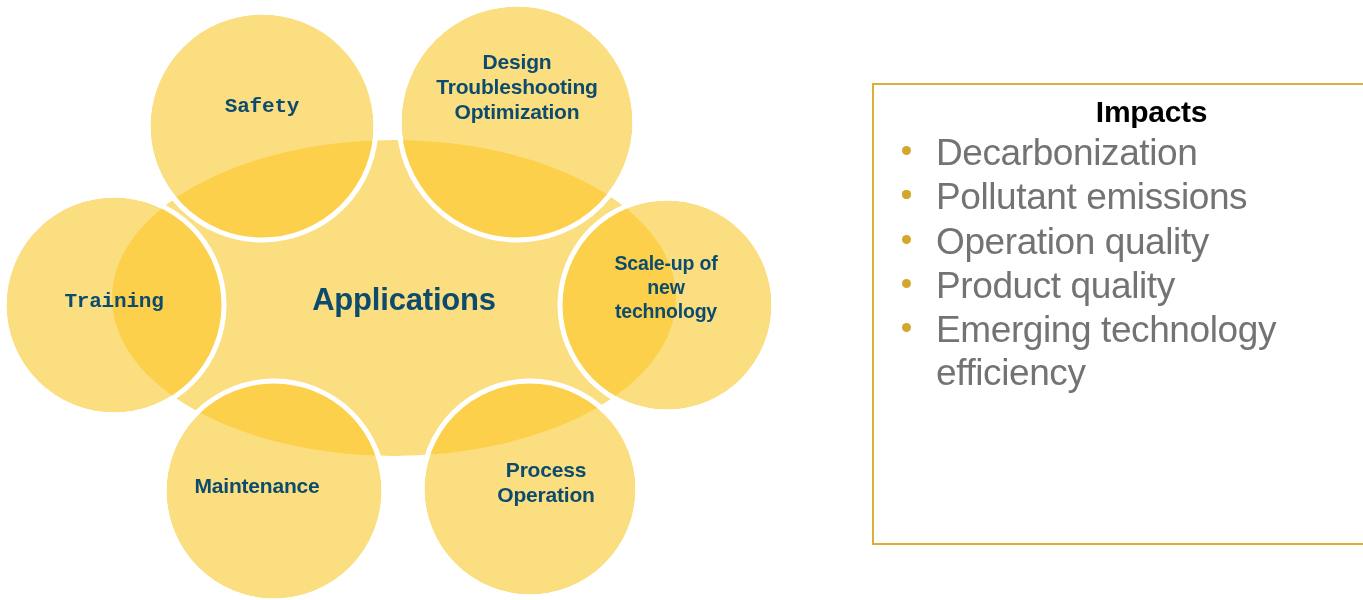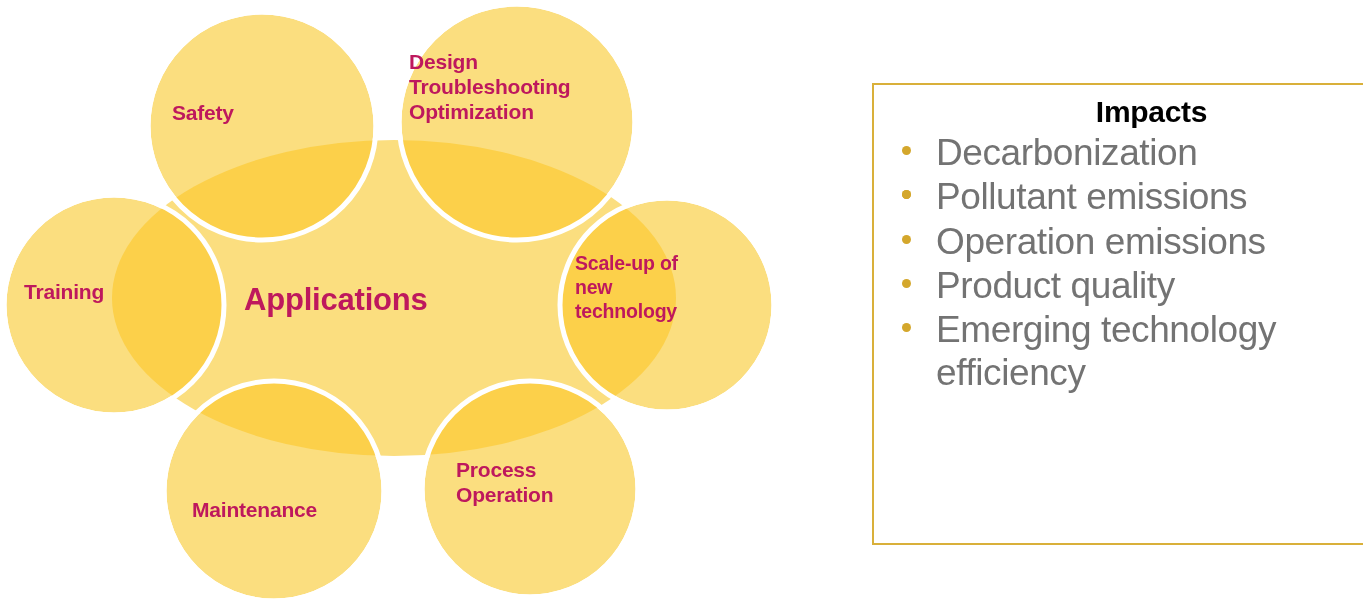--- a/index.html
+++ b/index.html
@@ -21,21 +21,22 @@
   }
   #venn-svg {
     position: absolute;
     left: 0;
     top: 0;
     width: 800px;
     height: 600px;
   }
   .petal-label, .center-label {
     position: absolute;
-    color: #be185d;
+    text-align: center;
+    color: #0c4a6e;
     font-weight: bold;
     line-height: 1.18;
     pointer-events: none;
     white-space: pre-line;
   }
   .center-label {
     font-size: 31px;
     font-weight: bold;
     letter-spacing: -0.2px;
   }
@@ -128,56 +129,56 @@
     <g fill="none" stroke="#FFFFFF" stroke-width="5">
       <circle cx="262" cy="126" r="114"></circle>
       <circle cx="517" cy="122" r="118"></circle>
       <circle cx="667" cy="305" r="107"></circle>
       <circle cx="530" cy="489" r="108"></circle>
       <circle cx="274" cy="491" r="110"></circle>
       <circle cx="114" cy="305" r="110"></circle>
     </g>
   </svg>
 
-  <div class="center-label" style="left:244px; top:282px; width:300px;">Applications</div>
+  <div class="center-label" style="left:254px; top:282px; width:300px;">Applications</div>
 
-  <div class="petal-label" style="left:172px; top:101px; width:180px;">Safety</div>
+  <div class="petal-label" style="left:172px; top:95px; width:180px;font-family:Liberation Mono, monospace;">Safety</div>
 
   <div class="petal-label" style="left:409px; top:50px; width:216px;">Design
 Troubleshooting
 Optimization</div>
 
   <div class="petal-label small" style="left:575px; top:252px; width:182px;">Scale-up of
 new
 technology</div>
 
   <div class="petal-label" style="left:456px; top:458px; width:180px;">Process
 Operation</div>
 
-  <div class="petal-label" style="left:192px; top:474px; width:200px;margin-top:24px;">Maintenance</div>
+  <div class="petal-label" style="left:157px; top:474px; width:200px;">Maintenance</div>
 
-  <div class="petal-label" style="left:24px; top:280px; width:180px;">Training</div>
+  <div class="petal-label" style="left:24px; top:290px; width:180px;font-family:Liberation Mono, monospace;">Training</div>
 
   <div id="impacts-panel">
     <div id="impacts-title">Impacts</div>
     <ul id="impacts-list">
       <li>
         <span class="bullet-dot"></span>
         <span>Decarbonization</span>
       </li>
       <li>
         <span class="bullet-dot"></span>
       </li>
       <li>
         <span class="bullet-dot"></span>
         <span>Pollutant emissions</span>
       </li>
       <li>
         <span class="bullet-dot"></span>
-        <span>Operation emissions</span>
+        <span>Operation quality</span>
       </li>
       <li>
         <span class="bullet-dot"></span>
         <span>Product quality</span>
       </li>
       <li>
         <span class="bullet-dot"></span>
         <span>Emerging technology efficiency</span>
       </li>
     </ul>

